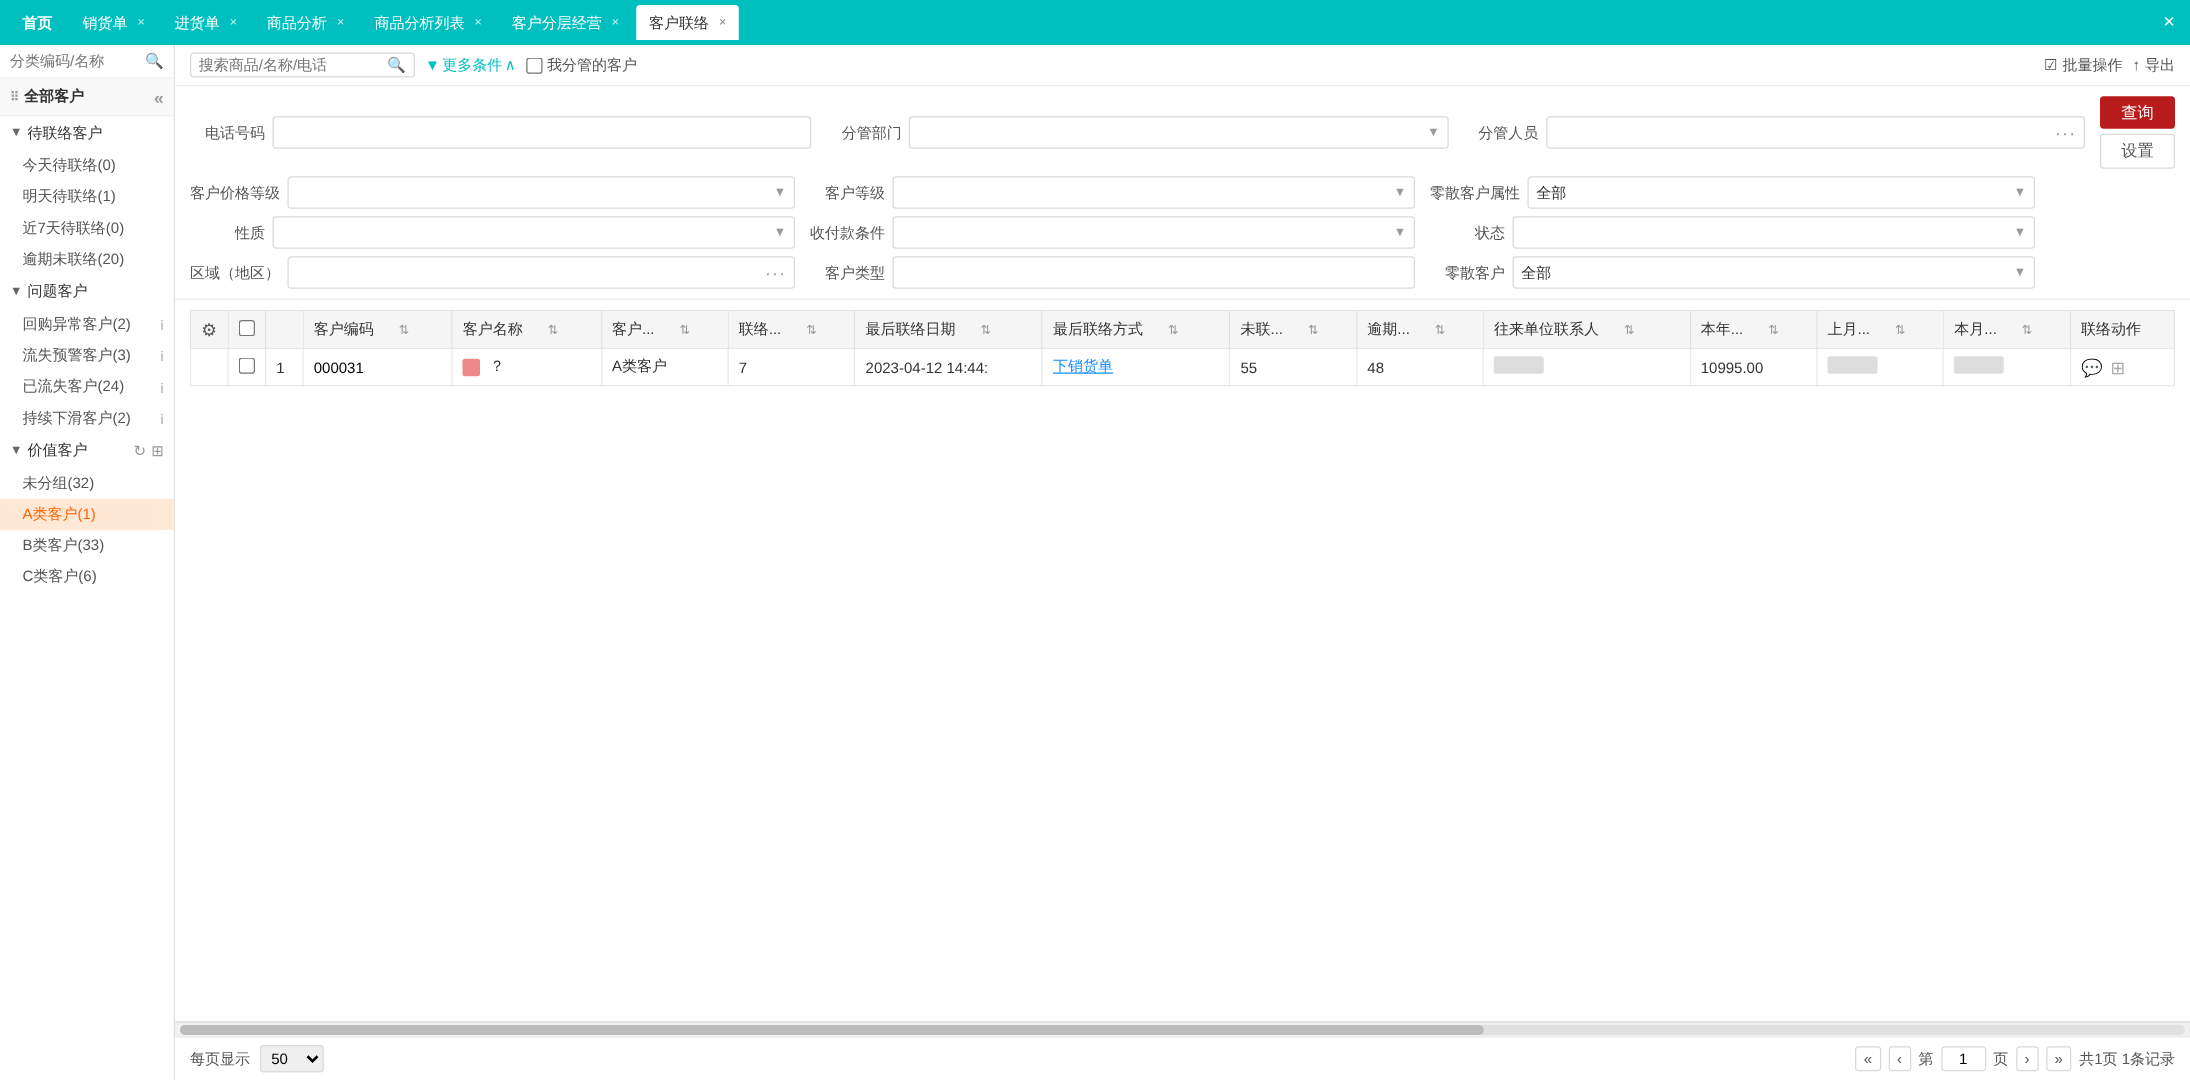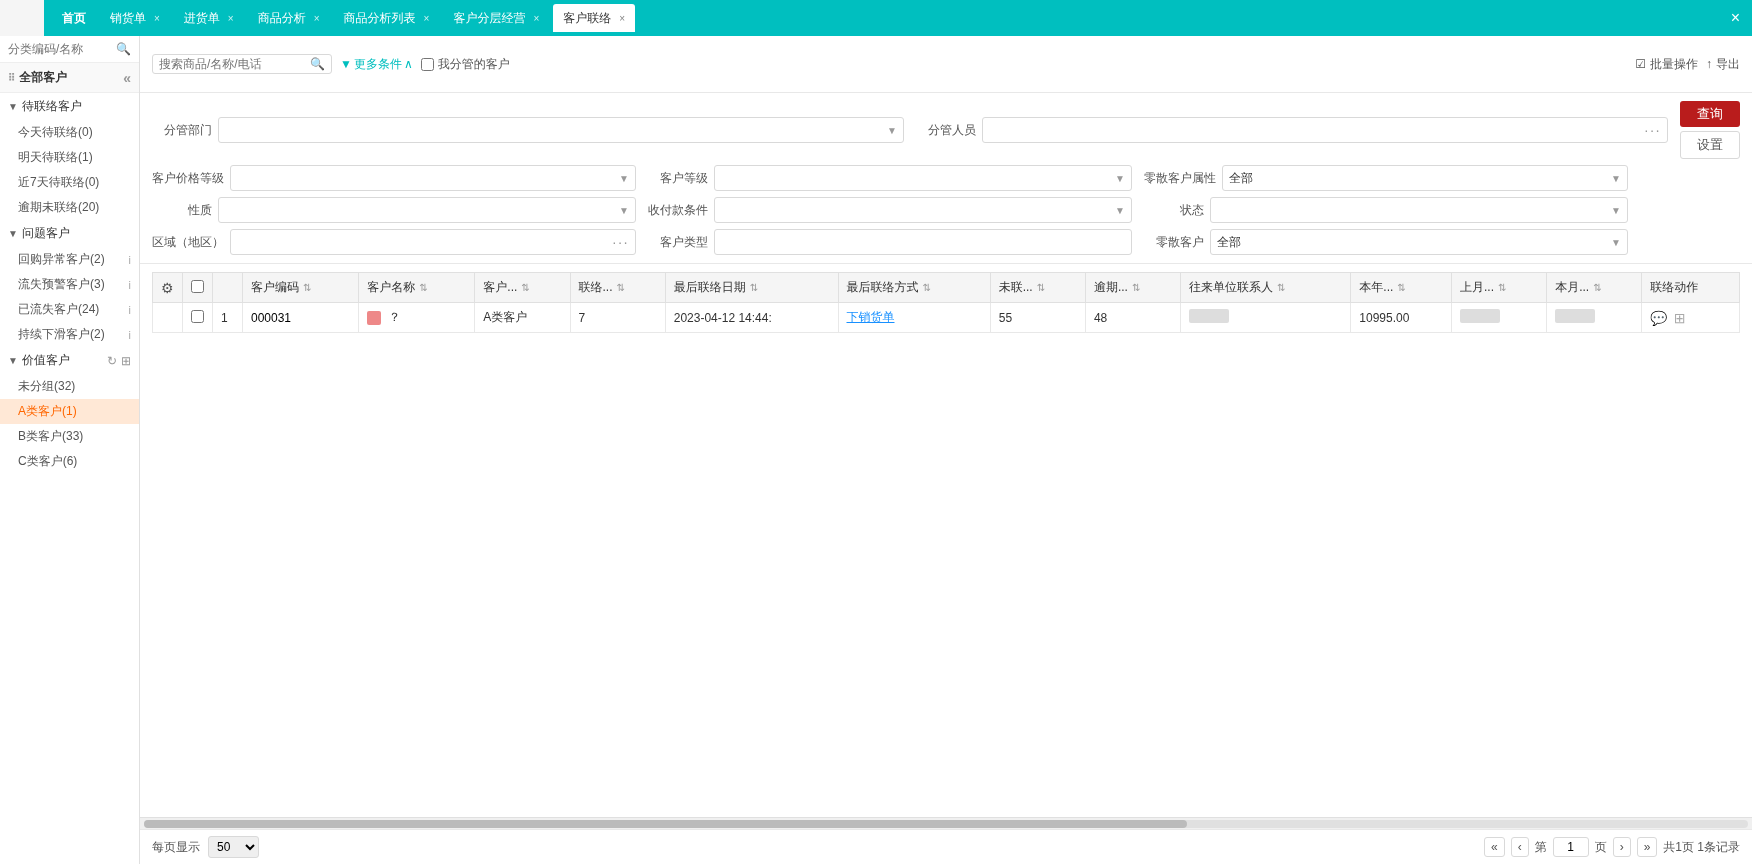--- a/index.html
+++ b/index.html
@@ -6,21 +6,20 @@
     body { background: #f5f5f5; width: 1752px; height: 864px; overflow: hidden; }
 
     
     .top-nav {
       display: flex;
       align-items: center;
       background: #00bfbf;
       height: 36px;
       padding: 0 8px;
       gap: 4px;
-      margin-left: 44px;
     }
     .top-nav .nav-item {
       display: flex;
       align-items: center;
       padding: 0 10px;
       height: 28px;
       color: #fff;
       cursor: pointer;
       border-radius: 3px 3px 0 0;
       font-size: 13px;
@@ -121,21 +120,21 @@
       display: flex;
       flex-direction: column;
       overflow: hidden;
       background: #f0f2f5;
     }
 
     
     .filter-bar {
       display: flex;
       align-items: center;
-      padding: 18px 12px;
+      padding: 6px 12px;
       background: #fff;
       border-bottom: 1px solid #e8e8e8;
       gap: 8px;
     }
     .filter-bar .search-box {
       display: flex;
       align-items: center;
       border: 1px solid #d9d9d9;
       border-radius: 3px;
       padding: 2px 6px;
@@ -264,21 +263,21 @@
       padding: 6px 8px;
       text-align: left;
       white-space: nowrap;
       color: #333;
       font-weight: 500;
       position: relative;
     }
     .data-table th .th-inner {
       display: flex;
       align-items: center;
-      gap: 4px;
+      gap: 20px;
     }
     .data-table th .sort-icon { color: #999; font-size: 10px; }
     .data-table td {
       border: 1px solid #e8e8e8;
       padding: 6px 8px;
       color: #333;
       white-space: nowrap;
     }
     .link-text { color: #1890ff; text-decoration: underline; cursor: pointer; }
     .action-icons { display: flex; gap: 6px; }
@@ -492,20 +491,26 @@
         <div class="btn-export">
           <span>↑</span>
           <span>导出</span>
         </div>
       </div>
     </div>
 
     <div class="advanced-filters">
 
       <div class="filter-row">
+        <div class="filter-cell">
+          <span class="filter-label">电话号码</span>
+          <div class="filter-input">
+            <span></span>
+          </div>
+        </div>
         <div class="filter-cell">
           <span class="filter-label">分管部门</span>
           <div class="filter-input">
             <span></span>
             <span class="caret">▼</span>
           </div>
         </div>
         <div class="filter-cell">
           <span class="filter-label">分管人员</span>
           <div class="filter-input">

